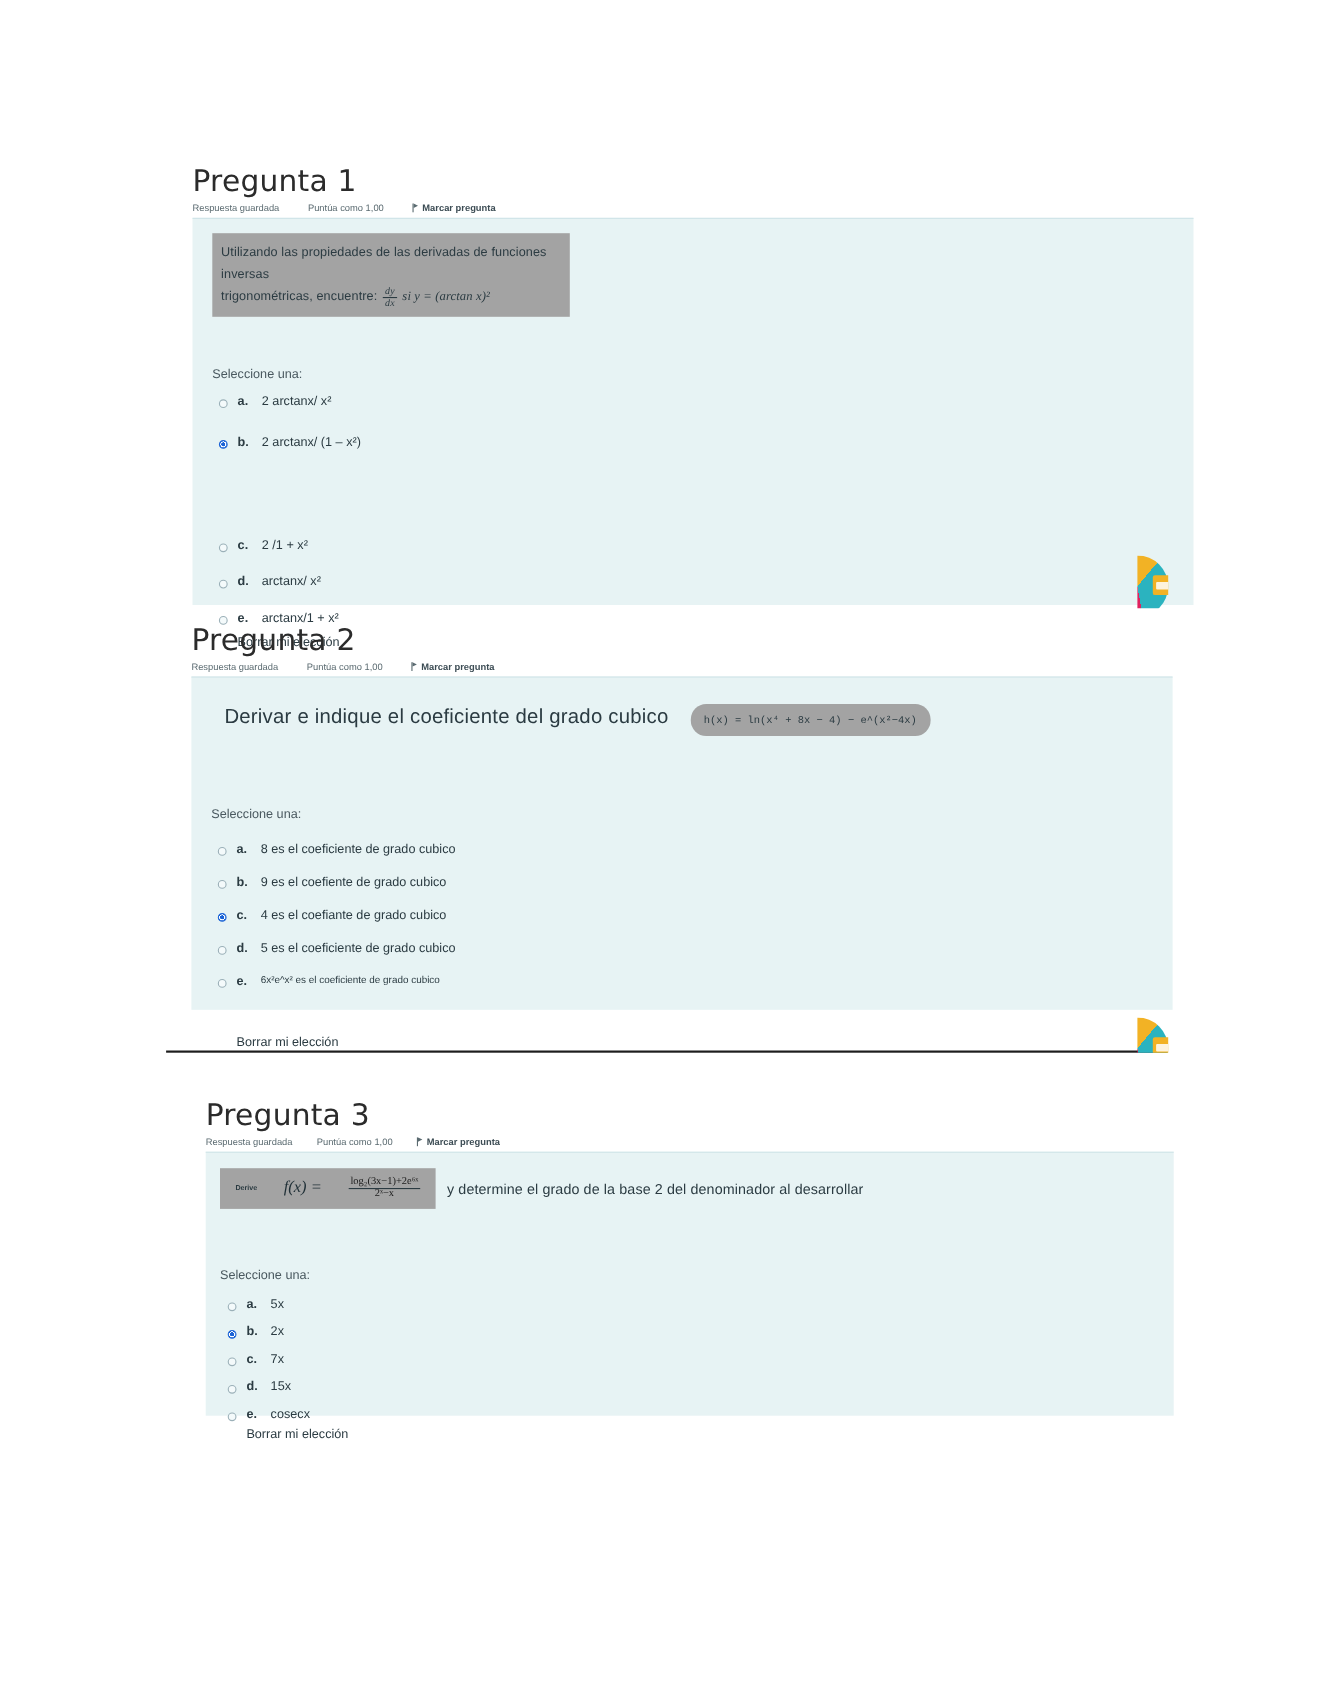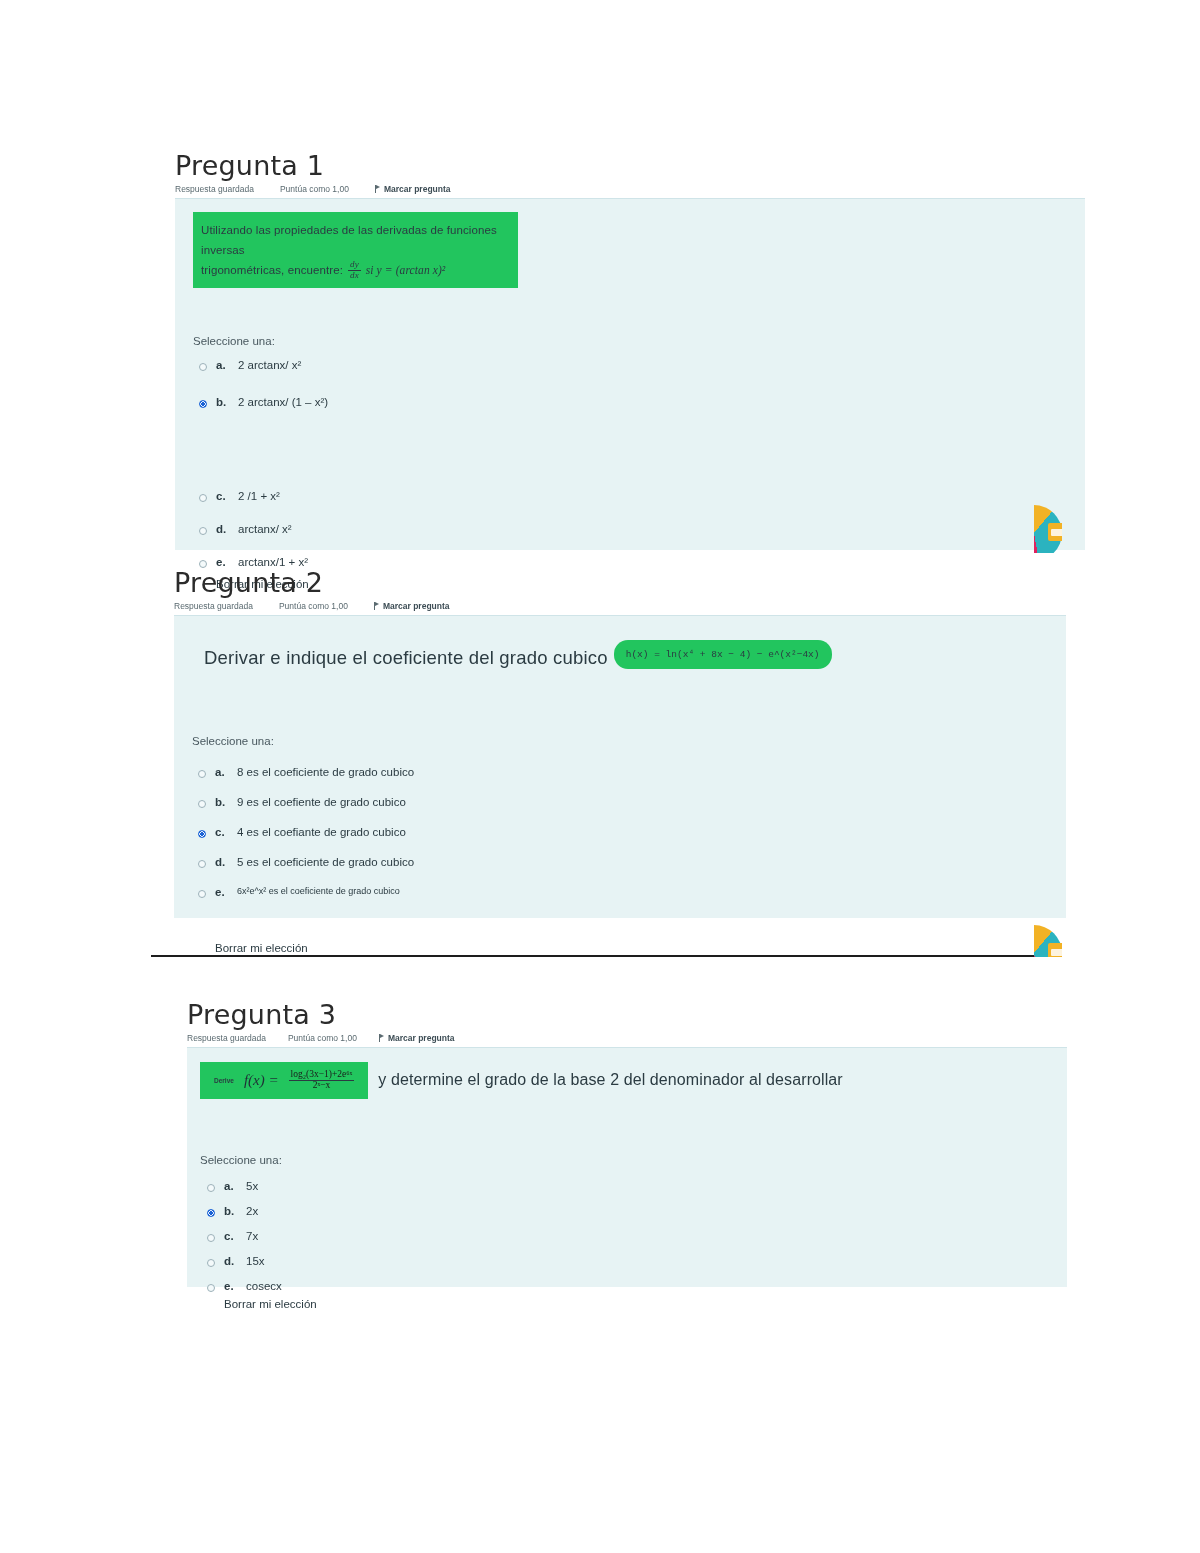--- a/index.html
+++ b/index.html
@@ -73,21 +73,21 @@
   }
 
   .q-panel {
     background: #e7f3f4;
     border-top: 1px solid #cfe4e8;
     box-sizing: border-box;
     position: relative;
   }
 
   .stem {
-    background: #22c55e;
+    background: #a3a3a3;
     display: inline-block;
     box-sizing: border-box;
   }
   .stem-text {
     font-size: 11.5px;
     color: #2b3b42;
     line-height: 1.75;
     letter-spacing: .1px;
     filter: blur(0.3px);
   }
@@ -265,21 +265,21 @@
       <span>Respuesta guardada</span>
       <span>Puntúa como 1,00</span>
       <span class="flagwrap">
         <span class="flag-icon"></span>
         <span>Marcar pregunta</span>
       </span>
     </div>
 
     <div class="q-panel" style="width:892px; height:303px;">
 
-      <div style="position:absolute; left:30px; top:24px; display:flex; align-items:flex-end; gap:6px;">
+      <div style="position:absolute; left:30px; top:24px; display:flex; align-items:flex-start; gap:20px;">
         <span style="font-size:18.5px; color:#2b3b42; letter-spacing:.2px; filter:blur(0.3px);">Derivar  e indique el coeficiente del grado cubico</span>
         <span class="stem" style="font-size:9.5px; font-family:Liberation Mono, monospace; color:#2b3b42; padding:9px 12px; filter:blur(0.35px);border-radius:14px;">h(x) = ln(x⁴ + 8x − 4) − e^(x²−4x)</span>
       </div>
 
       <div class="select-label" style="position:absolute; left:18px; top:119px;">Seleccione una:</div>
 
       <ul class="options" style="position:absolute; left:24px; top:150px;">
         <li class="opt" style="margin-bottom:18px;">
           <span class="radio"></span>
           <span class="opt-letter">a.</span>
@@ -326,29 +326,29 @@
       <span>Puntúa como 1,00</span>
       <span class="flagwrap">
         <span class="flag-icon"></span>
         <span>Marcar pregunta</span>
       </span>
     </div>
 
     <div class="q-panel" style="width:880px; height:240px;">
 
       <div style="position:absolute; left:13px; top:14px; display:flex; align-items:center; gap:10px;">
-        <span class="stem" style="padding:8px 14px; display:flex; align-items:center; gap:10px; filter:blur(0.3px);">
+        <span class="stem" style="padding:8px 14px; display:flex; align-items:center; gap:24px; filter:blur(0.3px);">
           <span style="font-size:6.5px; font-weight:bold; color:#2b3b42;">Derive</span>
           <span style="font-size:15px; font-family:'Liberation Serif',serif; font-style:italic; color:#1f2f36;">f(x) =</span>
           <span class="frac" style="font-size:9.5px; font-style:normal;">
             <span class="num">log₂(3x−1)+2e⁶ˣ</span>
             <span class="den">2ˣ−x</span>
           </span>
         </span>
-        <span style="font-size:16px; color:#2b3b42; letter-spacing:.1px; filter:blur(0.3px);text-align:center;">y determine  el  grado  de la  base  2 del denominador al   desarrollar</span>
+        <span style="font-size:13px; color:#2b3b42; letter-spacing:.1px; filter:blur(0.3px);text-align:center;">y determine  el  grado  de la  base  2 del denominador al   desarrollar</span>
       </div>
 
       <div class="select-label" style="position:absolute; left:13px; top:106px;">Seleccione una:</div>
 
       <ul class="options" style="position:absolute; left:20px; top:132px;">
         <li class="opt" style="margin-bottom:13px;">
           <span class="radio"></span>
           <span class="opt-letter">a.</span>
           <span class="opt-text">5x</span>
         </li>

